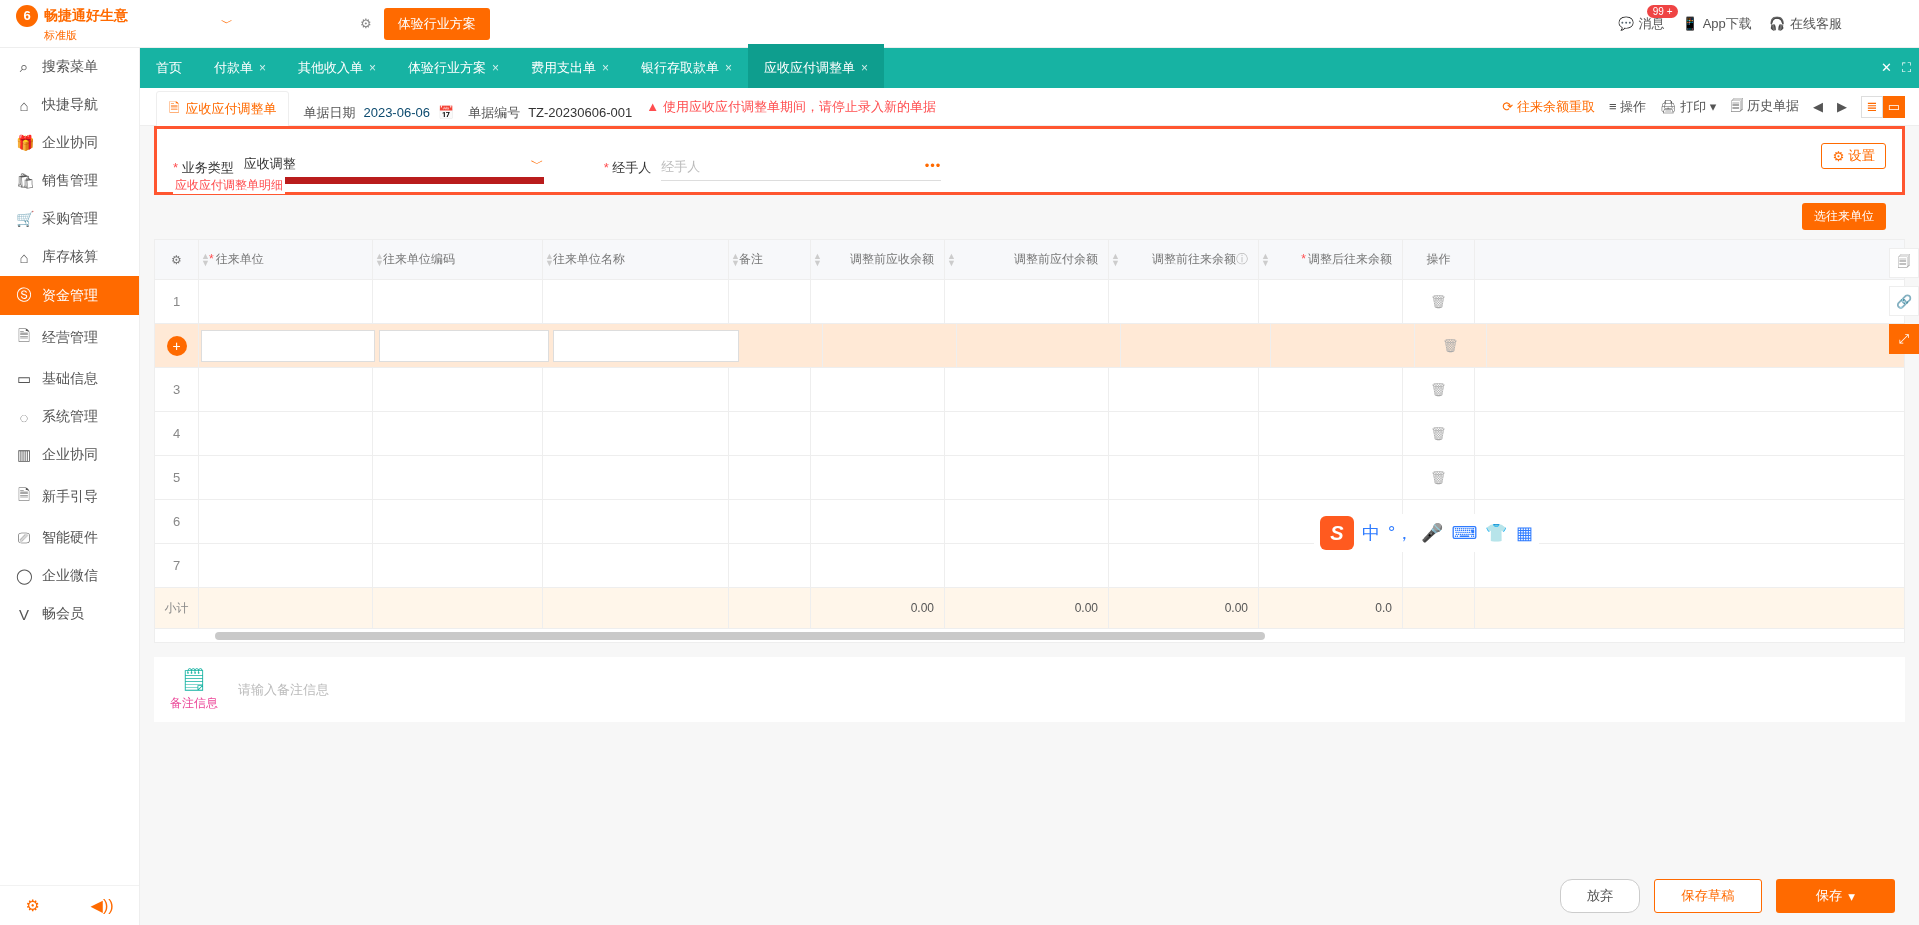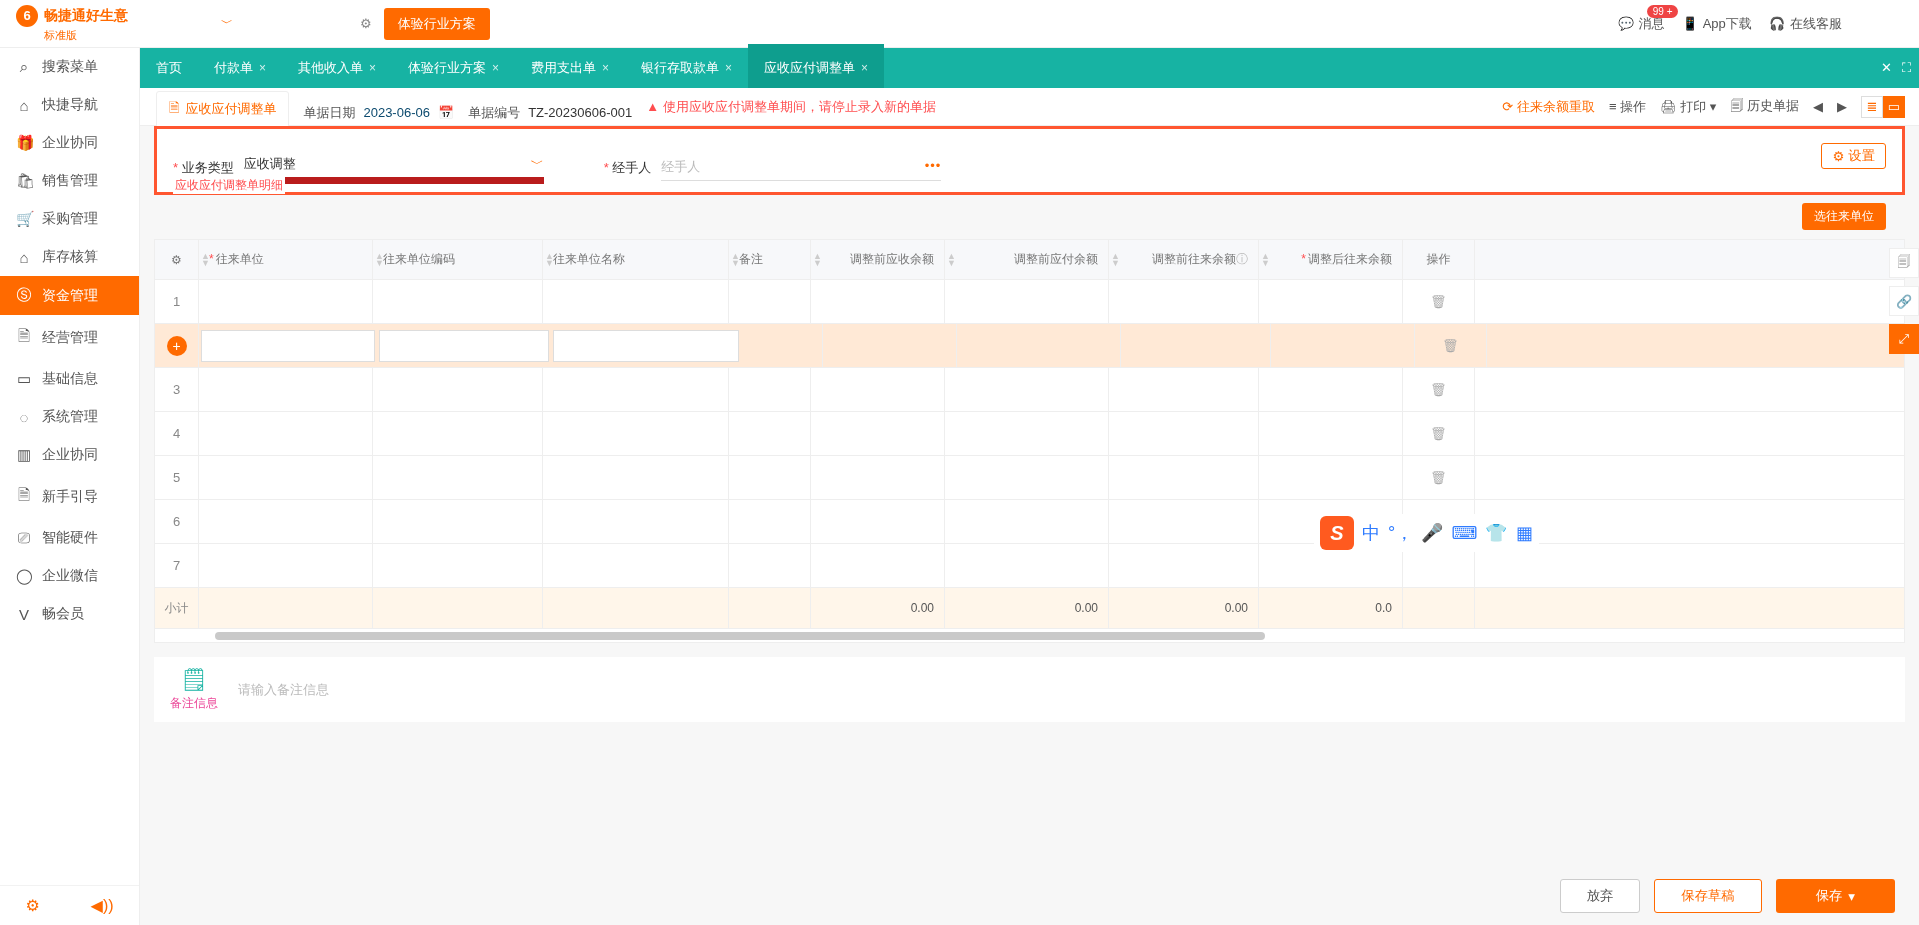--- a/index.html
+++ b/index.html
@@ -70,21 +70,21 @@
   .add-btn { width:20px; height:20px; border-radius:50%; background:#ff6a00; color:#fff; display:flex; align-items:center; justify-content:center; font-size:14px; cursor:pointer;}
   .trash { color:#aaa; cursor:pointer;}
   .tfoot { display:flex; height:40px; background:#fff6ea; align-items:center; font-size:12px; color:#555;}
   .tfoot .td { font-weight:500;}
   .hscroll { height:14px; background:#fff; position:relative; border-top:1px solid #eee;}
   .hscroll .bar { position:absolute; left:60px; width:1050px; height:8px; background:#c9c9c9; border-radius:4px; top:3px;}
   .note-row { display:flex; align-items:center; background:#fff; margin-top:14px; padding:10px 16px; gap:16px;}
   .note-ico { display:flex; flex-direction:column; align-items:center; color:#17b3a3; font-size:12px; gap:2px;}
   .note-input { flex:1; color:#bbb; padding:8px 4px;}
   .footer { position:absolute; bottom:12px; right:24px; display:flex; gap:14px;}
-  .btn-outline { background:#fff; border:1px solid #ccc; color:#555; padding:7px 26px; border-radius:3px; cursor:pointer;}
+  .btn-outline { background:#fff; border:1px solid #ccc; color:#555; padding:7px 26px; border-radius:12px; cursor:pointer;}
   .btn-outline-orange { background:#fff; border:1px solid #ff6a00; color:#ff6a00; padding:7px 26px; border-radius:3px; cursor:pointer;}
   .btn-save { background:#ff6a00; color:#fff; border:none; padding:7px 40px; border-radius:3px; cursor:pointer; display:flex; gap:6px; align-items:center;}
   .right-rail { position:absolute; right:0; top:200px; width:30px; display:flex; flex-direction:column; gap:8px;}
   .rail-btn { width:30px; height:30px; background:#fff; border:1px solid #eee; display:flex; align-items:center; justify-content:center; color:#888; cursor:pointer;}
   .rail-btn.orange{ background:#ff6a00; color:#fff; border-color:#ff6a00;}
   .ime-float { position:absolute; right:380px; top:466px; display:flex; align-items:center; gap:8px; background:#fff; padding:2px 6px;}
   .ime-s { width:34px; height:34px; background:#ff5a1f; border-radius:6px; color:#fff; display:flex; align-items:center; justify-content:center; font-weight:bold; font-size:20px; font-style:italic;}
   .ime-ico { color:#2e7bff; font-size:18px;}
   .section-title { position:absolute; left:16px; bottom:-2px; color:#ff4d4f; font-size:12px; background:#fff; padding:0 2px;}
 </style>

